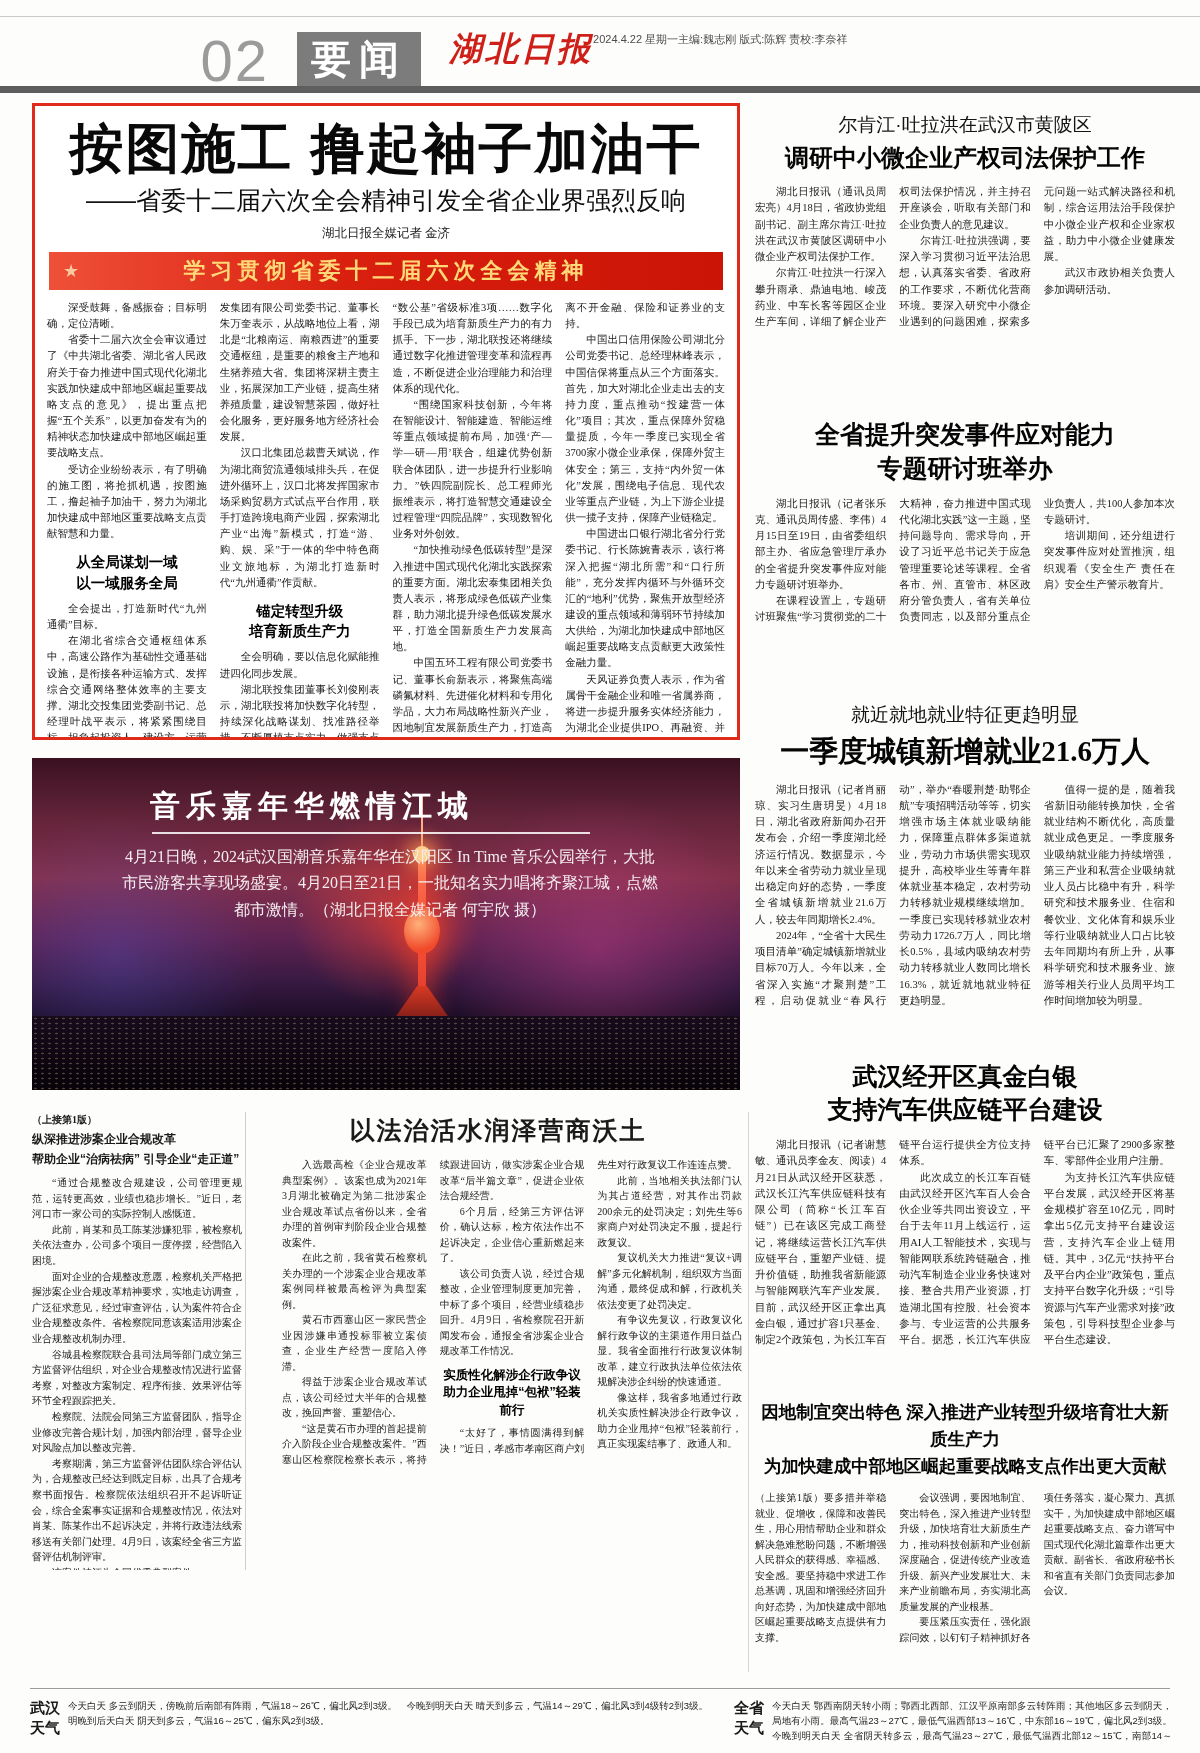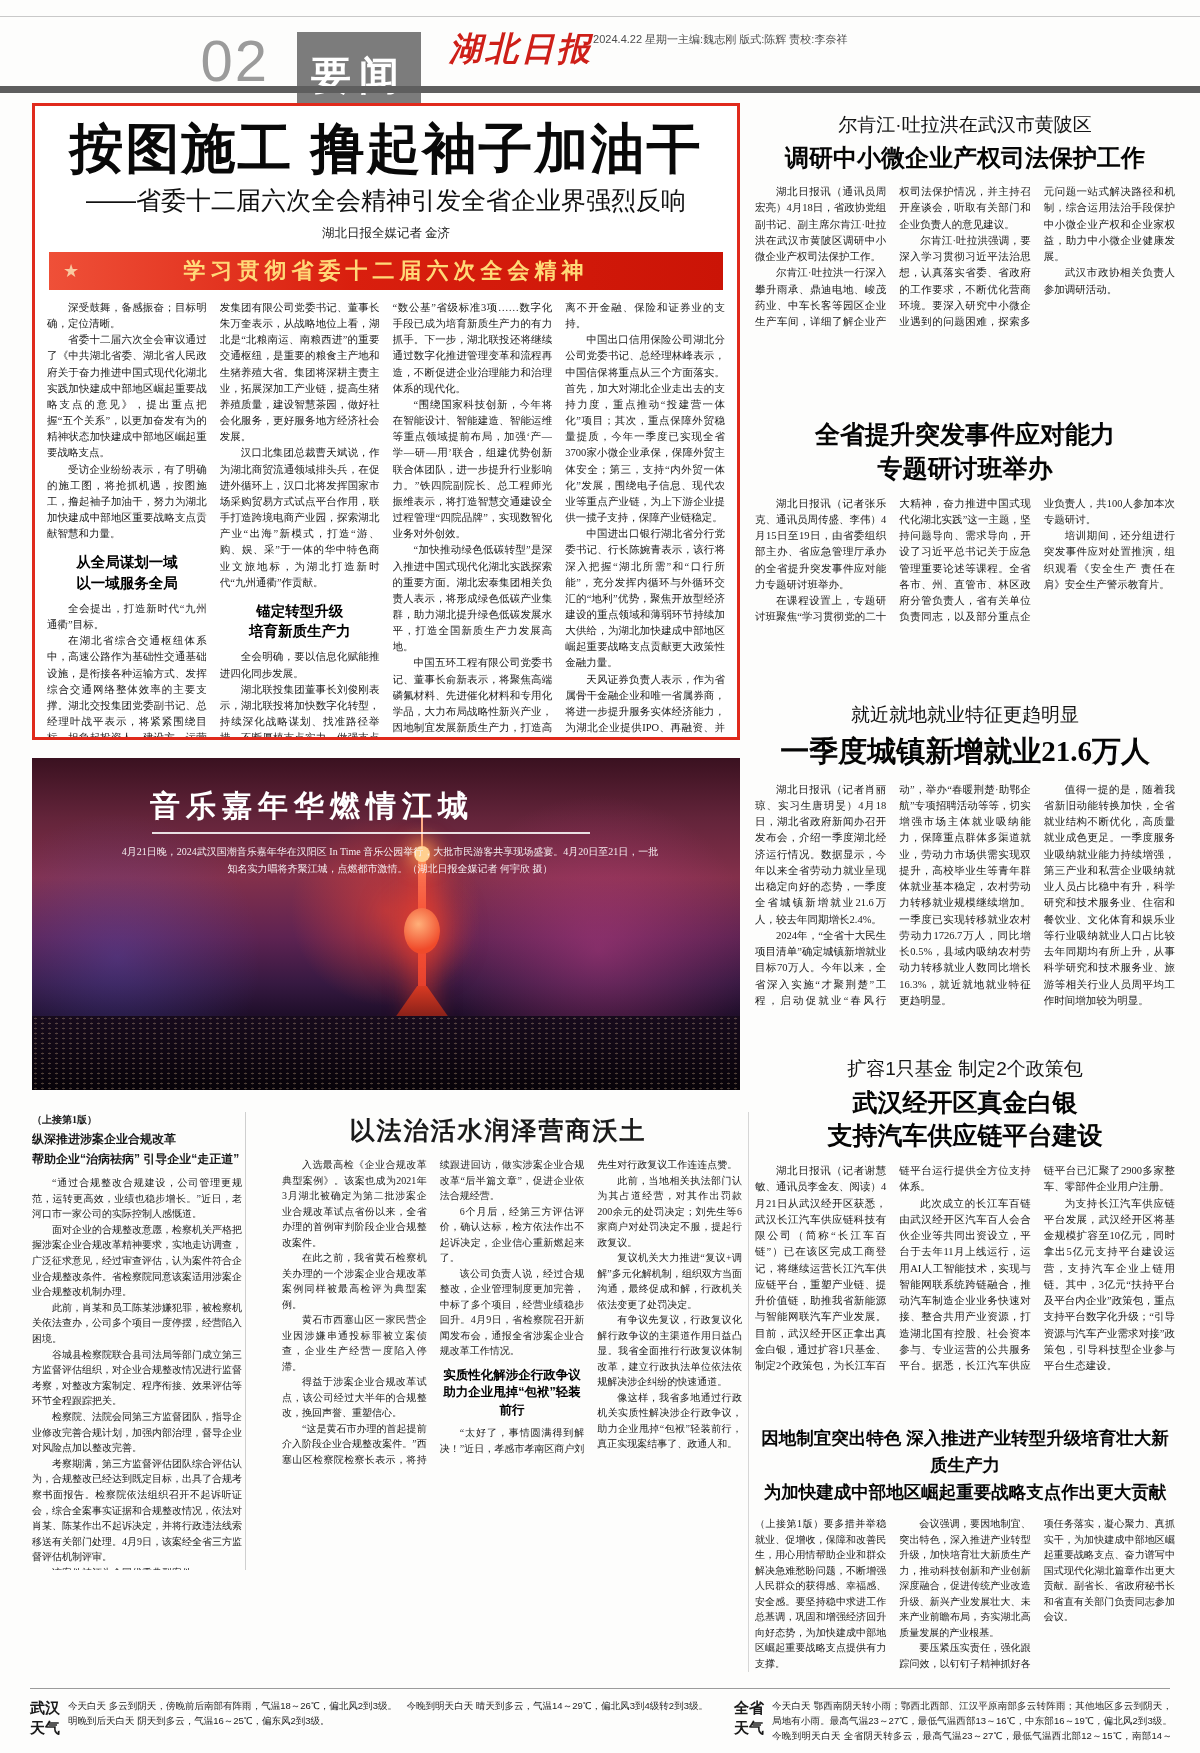--- a/index.html
+++ b/index.html
@@ -3,21 +3,21 @@
 <meta charset="utf-8">
 <style>
   html,body{margin:0;padding:0;background:#e9e9e9;}
   #page{position:relative;width:1200px;height:1753px;margin:0 auto;background:#fdfdfc;overflow:hidden;
         font-family:"Liberation Serif","DejaVu Serif",serif;color:#1a1a1a;}
   .hairline-top{position:absolute;left:0;top:16px;width:1200px;height:1px;background:#c9c9c9;}
   
   .header{position:absolute;left:0;top:32px;width:1048px;display:flex;justify-content:center;align-items:flex-start;gap:28px;}
   .pageno{font-family:"Liberation Sans","DejaVu Sans",sans-serif;font-weight:300;font-size:58px;line-height:58px;color:#9b9b9b;letter-spacing:2px;}
   .secbox{background:#7c7c7c;color:#fff;font-family:"Liberation Sans",sans-serif;font-weight:700;
-          font-size:40px;line-height:54px;padding:16px 14px;letter-spacing:8px;}
+          font-size:40px;line-height:54px;padding:0 14px;letter-spacing:8px;}
   .mast{display:flex;flex-direction:row;align-items:flex-start;}
   .mast .logo{font-family:"Liberation Serif",serif;font-style:italic;font-weight:700;font-size:33px;line-height:34px;color:#ce1f18;letter-spacing:3px;}
   .mast .d1,.mast .d2{font-family:"Liberation Sans",sans-serif;font-size:11px;color:#4c4c4c;line-height:15px;}
   .thickbar{position:absolute;left:0;top:86px;width:1200px;height:7px;background:#5e5e5e;}
   
   .mainbox{position:absolute;left:32px;top:103px;width:708px;height:637px;border:3px solid #e02a1c;box-sizing:border-box;background:#fff;padding:0 12px;overflow:hidden;}
   .m-head{margin-top:12px;text-align:center;font-family:"Liberation Sans","DejaVu Sans",sans-serif;font-weight:800;font-size:54px;line-height:60px;letter-spacing:2px;color:#090909;}
   .m-sub{margin-top:6px;text-align:center;font-family:"Liberation Sans",sans-serif;font-weight:500;font-size:25px;color:#111;}
   .m-by{margin-top:8px;text-align:center;font-size:12.5px;color:#222;}
   .banner{margin:10px 2px 10px 2px;height:38px;background:linear-gradient(90deg,#ef5038,#d91f0e 45%,#cb1406);
@@ -31,21 +31,21 @@
   .colsub{font-family:"Liberation Sans",sans-serif;font-weight:700;font-size:14.5px;line-height:1.4;text-align:center;margin:10px 0 8px;white-space:pre-line;color:#000;}
   
   .photo{position:absolute;left:32px;top:758px;width:708px;height:332px;overflow:hidden;
      background:
        radial-gradient(circle at 50% 46%, rgba(255,70,45,.50), rgba(255,70,45,0) 24%),
        radial-gradient(circle at 80% 58%, rgba(215,70,150,.38), rgba(215,70,150,0) 26%),
        radial-gradient(circle at 12% 60%, rgba(90,90,210,.32), rgba(90,90,210,0) 22%),
        linear-gradient(180deg,#3a1120 0%,#63243a 18%,#83304b 36%,#5e2352 54%,#361941 68%,#180b23 80%,#0c0512 100%);}
   .ph-title{position:absolute;left:118px;top:28px;color:#fff;font-weight:700;font-size:30px;letter-spacing:6px;font-family:"Liberation Serif",serif;}
   .ph-rule{position:absolute;left:120px;top:74px;width:438px;height:2px;background:rgba(255,255,255,.85);}
-  .ph-cap{position:absolute;left:88px;top:86px;width:540px;color:#f5eef0;font-size:10px;line-height:1.65;text-align:center;}
+  .ph-cap{position:absolute;left:88px;top:86px;width:540px;color:#f5eef0;font-size:16px;line-height:1.65;text-align:center;}
   .tower-shaft{position:absolute;left:386px;top:96px;width:8px;height:160px;background:linear-gradient(180deg,#ff7a58,#e03524);box-shadow:0 0 26px 6px rgba(255,60,35,.55);}
   .tower-pod{position:absolute;left:372px;top:150px;width:36px;height:46px;border-radius:50%;background:radial-gradient(circle at 40% 35%,#ffb07a,#f04a2a 70%);box-shadow:0 0 34px 10px rgba(255,70,40,.6);}
   .tower-top{position:absolute;left:382px;top:88px;width:16px;height:16px;border-radius:50%;background:#ffcf8f;box-shadow:0 0 18px 6px rgba(255,170,90,.7);}
   .tower-ant{position:absolute;left:389px;top:38px;width:2px;height:52px;background:#ffb08a;}
   .tower-legs{position:absolute;left:360px;top:228px;width:60px;height:36px;background:linear-gradient(180deg,#d93a22,#7a1c18);clip-path:polygon(42% 0,58% 0,100% 100%,0 100%);}
   .crowd{position:absolute;left:0;bottom:0;width:708px;height:74px;
      background-image:radial-gradient(rgba(255,215,170,.28) 1px, rgba(0,0,0,0) 1.6px),linear-gradient(180deg,#170b1c,#070309);
      background-size:7px 5px,100% 100%;}
   .stage{position:absolute;left:150px;bottom:62px;width:420px;height:10px;background:radial-gradient(ellipse at 30% 50%,rgba(255,230,160,.8),rgba(0,0,0,0) 60%),radial-gradient(ellipse at 70% 50%,rgba(255,160,200,.7),rgba(0,0,0,0) 60%);}
   
@@ -168,21 +168,20 @@
     <div class="rart" style="margin-top:54px">
       <div class="rk">就近就地就业特征更趋明显</div>
       <div class="rh" style="font-size:29px;margin-top:4px">一季度城镇新增就业21.6万人</div>
       <div class="rb" style="height:238px">
           <p class="para">湖北日报讯（记者肖丽琼、实习生唐玥旻）4月18日，湖北省政府新闻办召开发布会，介绍一季度湖北经济运行情况。数据显示，今年以来全省劳动力就业呈现出稳定向好的态势，一季度全省城镇新增就业21.6万人，较去年同期增长2.4%。</p>
           <p class="para">2024年，“全省十大民生项目清单”确定城镇新增就业目标70万人。今年以来，全省深入实施“才聚荆楚”工程，启动促就业“春风行动”，举办“春暖荆楚·助鄂企航”专项招聘活动等等，切实增强市场主体就业吸纳能力，保障重点群体多渠道就业，劳动力市场供需实现双提升，高校毕业生等青年群体就业基本稳定，农村劳动力转移就业规模继续增加。一季度已实现转移就业农村劳动力1726.7万人，同比增长0.5%，县域内吸纳农村劳动力转移就业人数同比增长16.3%，就近就地就业特征更趋明显。</p>
           <p class="para">值得一提的是，随着我省新旧动能转换加快，全省就业结构不断优化，高质量就业成色更足。一季度服务业吸纳就业能力持续增强，第三产业和私营企业吸纳就业人员占比稳中有升，科学研究和技术服务业、住宿和餐饮业、文化体育和娱乐业等行业吸纳就业人口占比较去年同期均有所上升，从事科学研究和技术服务业、旅游等相关行业人员周平均工作时间增加较为明显。</p>
         </div>
     </div>
     <div class="rart" style="margin-top:36px">
-      <div class="rk">扩容1只基金 制定2个政策包</div>
       <div class="rh" style="font-size:25px;line-height:1.35;margin-top:4px">武汉经开区真金白银
 支持汽车供应链平台建设</div>
       <div class="rb" style="height:232px">
           <p class="para">湖北日报讯（记者谢慧敏、通讯员李金友、阅读）4月21日从武汉经开区获悉，武汉长江汽车供应链科技有限公司（简称“长江车百链”）已在该区完成工商登记，将继续运营长江汽车供应链平台，重塑产业链、提升价值链，助推我省新能源与智能网联汽车产业发展。目前，武汉经开区正拿出真金白银，通过扩容1只基金、制定2个政策包，为长江车百链平台运行提供全方位支持体系。</p>
           <p class="para">此次成立的长江车百链由武汉经开区汽车百人会合伙企业等共同出资设立，平台于去年11月上线运行，运用AI人工智能技术，实现与智能网联系统跨链融合，推动汽车制造企业业务快速对接、整合共用产业资源，打造湖北国有控股、社会资本参与、专业运营的公共服务平台。据悉，长江汽车供应链平台已汇聚了2900多家整车、零部件企业用户注册。</p>
           <p class="para">为支持长江汽车供应链平台发展，武汉经开区将基金规模扩容至10亿元，同时拿出5亿元支持平台建设运营，支持汽车企业上链用链。其中，3亿元“扶持平台及平台内企业”政策包，重点支持平台数字化升级；“引导资源与汽车产业需求对接”政策包，引导科技型企业参与平台生态建设。</p>
         </div>
     </div>
     <div class="rart" style="margin-top:30px">
       <div class="rh5">因地制宜突出特色 深入推进产业转型升级培育壮大新质生产力
@@ -194,22 +193,22 @@
         </div>
     </div>
   </div>
 
   <div class="bl">
     <p class="para tag">（上接第1版）</p>
     <div class="bl-h1">纵深推进涉案企业合规改革</div>
     <div class="bl-h2">帮助企业“治病祛病” 引导企业“走正道”</div>
     <div>
         <p class="para">“通过合规整改合规建设，公司管理更规范，运转更高效，业绩也稳步增长。”近日，老河口市一家公司的实际控制人感慨道。</p>
+        <p class="para">此前，肖某和员工陈某涉嫌犯罪，被检察机关依法查办，公司多个项目一度停摆，经营陷入困境。</p>
         <p class="para">面对企业的合规整改意愿，检察机关严格把握涉案企业合规改革精神要求，实地走访调查，广泛征求意见，经过审查评估，认为案件符合企业合规整改条件。省检察院同意该案适用涉案企业合规整改机制办理。</p>
-        <p class="para">此前，肖某和员工陈某涉嫌犯罪，被检察机关依法查办，公司多个项目一度停摆，经营陷入困境。</p>
         <p class="para">谷城县检察院联合县司法局等部门成立第三方监督评估组织，对企业合规整改情况进行监督考察，对整改方案制定、程序衔接、效果评估等环节全程跟踪把关。</p>
         <p class="para">检察院、法院会同第三方监督团队，指导企业修改完善合规计划，加强内部治理，督导企业对风险点加以整改完善。</p>
         <p class="para">考察期满，第三方监督评估团队综合评估认为，合规整改已经达到既定目标，出具了合规考察书面报告。检察院依法组织召开不起诉听证会，综合全案事实证据和合规整改情况，依法对肖某、陈某作出不起诉决定，并将行政违法线索移送有关部门处理。4月9日，该案经全省三方监督评估机制评审。</p>
         <p class="para">该案件被评为全国优秀典型案件。</p>
       </div>
   </div>
   <div class="vline1"></div>
   <div class="vline2"></div>
 
   <div class="bm">

